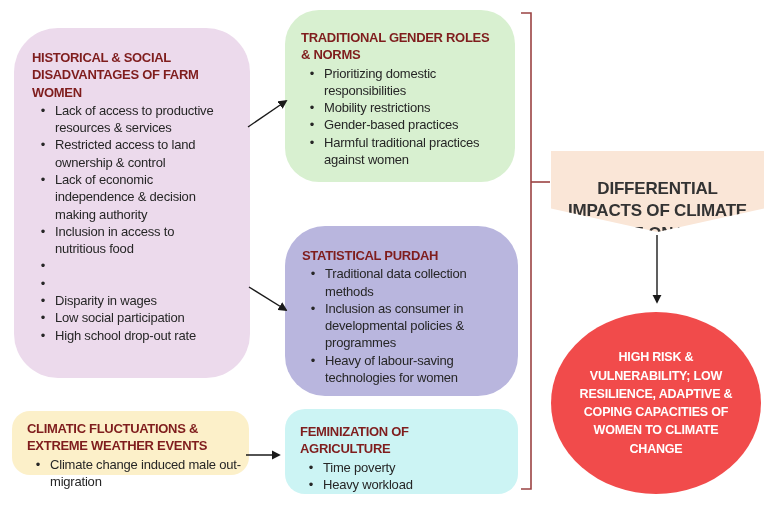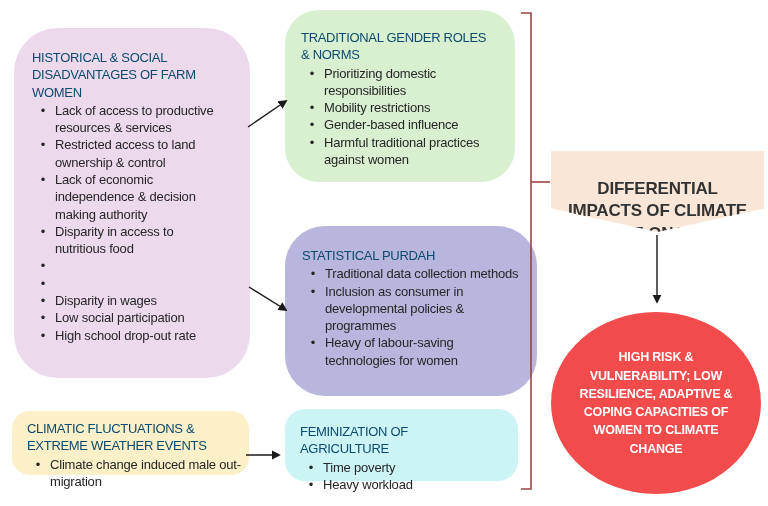--- a/index.html
+++ b/index.html
@@ -12,24 +12,24 @@
     color: #262626;
     overflow: hidden;
   }
   .box {
     position: absolute;
     box-sizing: border-box;
   }
   .box h3 {
     margin: 0 14px 1px 0;
     font-size: 13px;
-    font-weight: 400;
+    font-weight: 700;
     line-height: 1.33;
     letter-spacing: -0.3px;
-    color: #0c4a6e;
+    color: #7f1d1d;
   }
   .box ul {
     margin: 0;
     padding: 0;
     list-style: none;
     font-size: 13px;
     line-height: 1.33;
     letter-spacing: -0.2px;
   }
   .box li { display: flex; align-items: flex-start; }
@@ -46,31 +46,31 @@
     left: 14px; top: 28px; width: 236px; height: 350px;
     background: #ecdaec; border-radius: 44px;
     padding: 21px 24px 16px 18px;
   }
   #box-gender {
     left: 285px; top: 10px; width: 230px; height: 172px;
     background: #d8f0d0; border-radius: 34px;
     padding: 19px 8px 0 16px;
   }
   #box-purdah {
-    left: 285px; top: 226px; width: 252px; height: 170px;
+    left: 285px; top: 226px; width: 233px; height: 170px;
     background: #b9b6de; border-radius: 40px;
     padding: 21px 12px 8px 17px;
   }
   #box-climatic {
     left: 12px; top: 411px; width: 237px; height: 64px;
     background: #fcf0c9; border-radius: 18px;
     padding: 9px 8px 0 15px;
   }
   #box-feminization {
-    left: 285px; top: 409px; width: 233px; height: 72px;
+    left: 285px; top: 409px; width: 233px; height: 85px;
     background: #ccf4f4; border-radius: 20px;
     padding: 14px 8px 0 15px;
   }
   #box-differential {
     left: 551px; top: 151px; width: 213px; height: 81px;
     background: #fae6d7;
     clip-path: polygon(0 0, 100% 0, 100% 71%, 50% 100%, 0 71%);
     text-align: center;
     padding: 27px 12px 0 12px;
   }
@@ -118,21 +118,21 @@
       <li>
           <span class="blt">•</span>
           <span class="li-text">Restricted access to land ownership &amp; control</span>
         </li>
       <li>
           <span class="blt">•</span>
           <span class="li-text">Lack of economic independence &amp; decision making authority</span>
         </li>
       <li>
           <span class="blt">•</span>
-          <span class="li-text">Disparity in access to nutritious food</span>
+          <span class="li-text">Inclusion in access to nutritious food</span>
         </li>
       <li>
           <span class="blt">•</span>
         </li>
       <li>
           <span class="blt">•</span>
         </li>
       <li>
           <span class="blt">•</span>
           <span class="li-text">Disparity in wages</span>
@@ -154,21 +154,21 @@
       <li>
           <span class="blt">•</span>
           <span class="li-text">Prioritizing domestic responsibilities</span>
         </li>
       <li>
           <span class="blt">•</span>
           <span class="li-text">Mobility restrictions</span>
         </li>
       <li>
           <span class="blt">•</span>
-          <span class="li-text">Gender-based influence</span>
+          <span class="li-text">Gender-based practices</span>
         </li>
       <li>
           <span class="blt">•</span>
           <span class="li-text">Harmful traditional practices against women</span>
         </li>
     </ul>
   </div>
 
   <div class="box" id="box-purdah">
     <h3>STATISTICAL PURDAH</h3>

